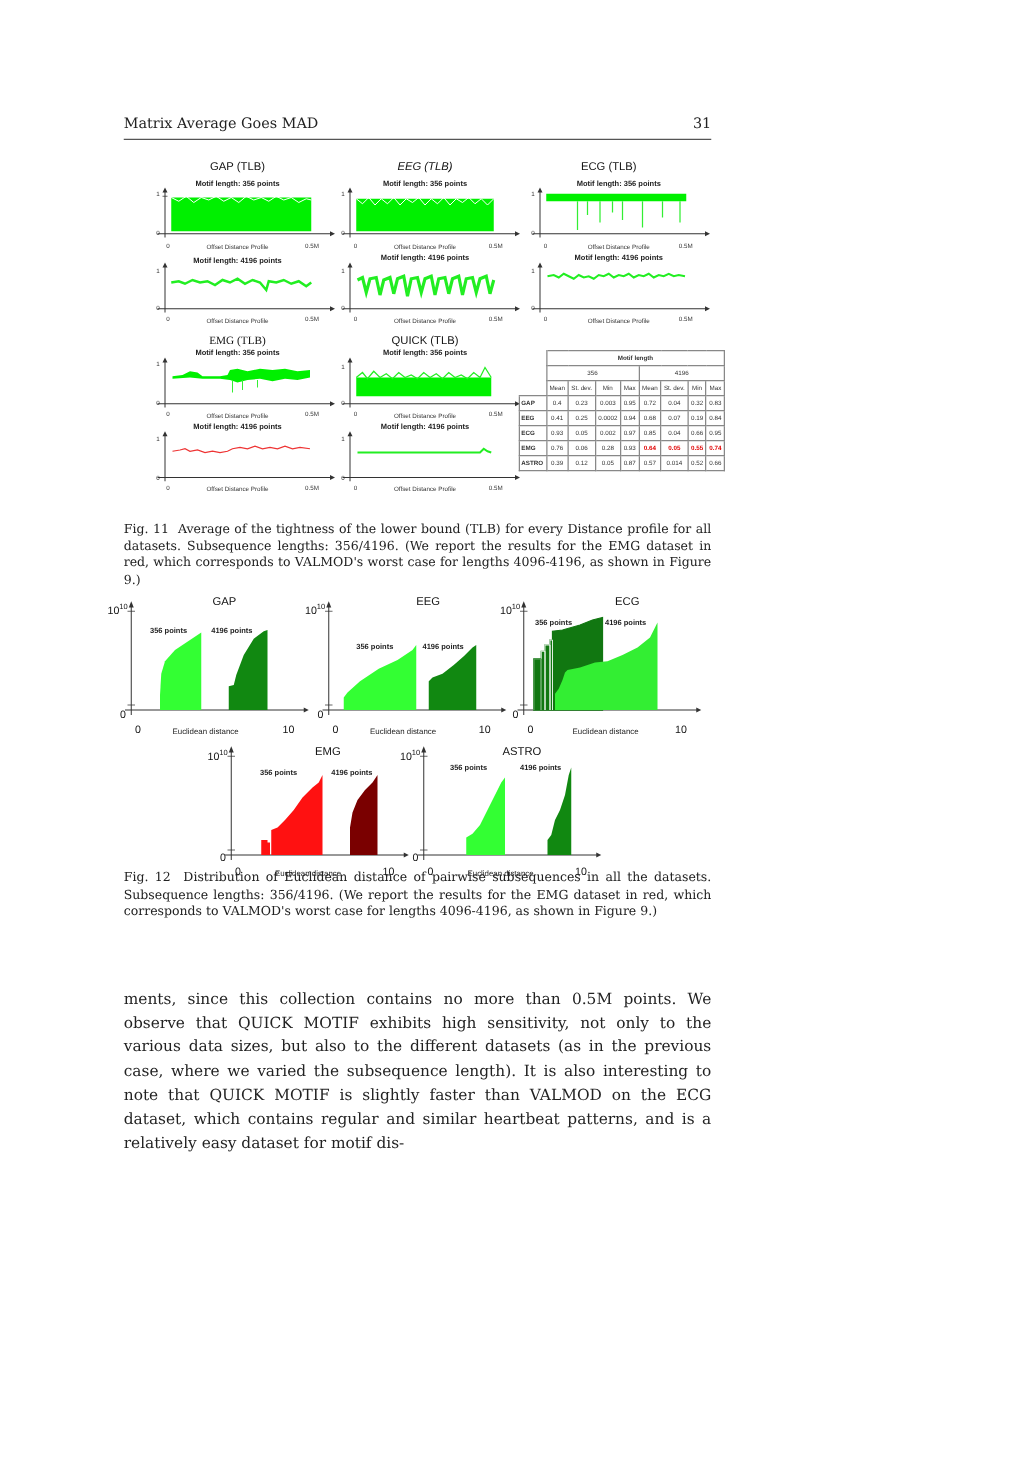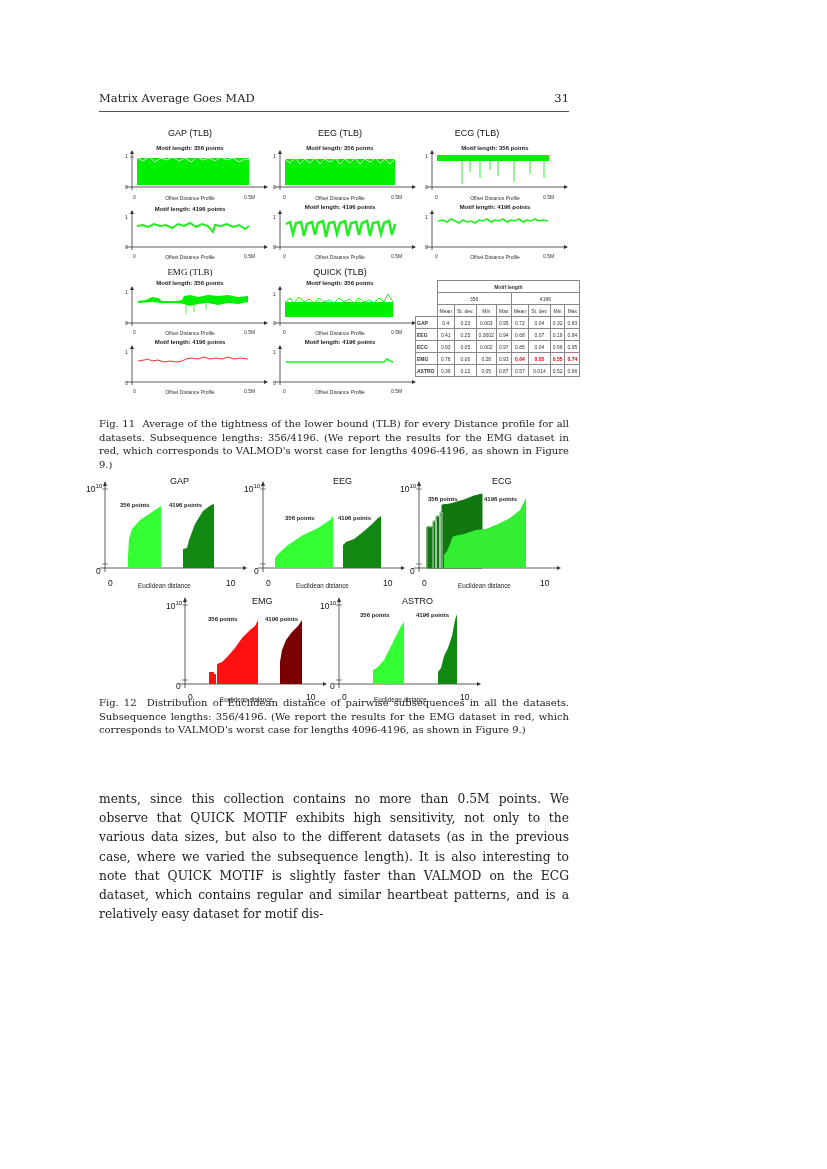--- a/index.html
+++ b/index.html
@@ -67,21 +67,21 @@
   <polygon points="14,0 12,4 16,4" fill="#333"></polygon>
     <polygon points="150,37 146,35 146,39" fill="#333"></polygon>
   <path d="M19 16 L25 15 L30 17 L36 14 L42 16 L48 15 L54 18 L60 14 L66 16 L72 13 L78 17 L84 14 L90 16 L95 22 L97 15 L103 16 L109 14 L115 17 L121 15 L127 19 L131 16" stroke="#22ee22" stroke-width="2" fill="none"></path>
 </svg>
 <span class="abs axis-tick" style="left:125px;top:214px;">1</span>
 <span class="abs axis-tick" style="left:125px;top:244px;">0</span>
 <span class="abs axis-tick" style="left:133px;top:253px;">0</span>
 <span class="abs axis-tick" style="left:244px;top:253px;">0.5M</span>
 <div class="abs axis-label" style="left:150px;top:254px;width:80px;text-align:center;">Offset Distance Profile</div>
 
-<div class="abs fig-title" style="left:270px;top:128px;width:140px;">EEG (TLB)</div>
+<div class="abs fig-title" style="left:270px;top:128px;width:140px;font-style:italic;">EEG (TLB)</div>
 <div class="abs motif-label" style="left:270px;top:145px;width:140px;">Motif length: 356 points</div>
 <svg class="abs" style="left:266px;top:150px;" width="150" height="50">
   <line x1="14" y1="2" x2="14" y2="40" stroke="#333" stroke-width="0.8"></line>
   <line x1="8" y1="37" x2="148" y2="37" stroke="#333" stroke-width="0.8"></line>
   <polygon points="14,0 12,4 16,4" fill="#333"></polygon>
     <polygon points="150,37 146,35 146,39" fill="#333"></polygon>
   <rect x="19" y="9" width="110" height="26" fill="#00f000"></rect>
   <path d="M19 9 L24 13 L29 8 L34 14 L39 9 L44 13 L49 8 L54 14 L59 9 L64 12 L69 8 L74 14 L79 9 L84 13 L89 8 L94 14 L99 9 L104 12 L109 8 L114 13 L119 9 L124 14 L129 9" stroke="#fff" stroke-width="0.8" fill="none"></path>
 </svg>
 <span class="abs axis-tick" style="left:273px;top:153px;">1</span>
@@ -97,21 +97,21 @@
   <polygon points="14,0 12,4 16,4" fill="#333"></polygon>
     <polygon points="150,37 146,35 146,39" fill="#333"></polygon>
   <path d="M20 14 L24 12 L27 24 L30 13 L35 12 L38 26 L41 14 L46 12 L49 25 L52 13 L57 11 L60 27 L63 13 L68 12 L71 24 L74 13 L79 11 L82 26 L85 13 L90 12 L93 25 L96 13 L101 11 L104 26 L107 13 L112 12 L115 24 L118 13 L123 11 L126 25 L129 14" stroke="#22ee22" stroke-width="2.5" fill="none"></path>
 </svg>
 <span class="abs axis-tick" style="left:273px;top:214px;">1</span>
 <span class="abs axis-tick" style="left:273px;top:244px;">0</span>
 <span class="abs axis-tick" style="left:283px;top:253px;">0</span>
 <span class="abs axis-tick" style="left:391px;top:253px;">0.5M</span>
 <div class="abs axis-label" style="left:300px;top:254px;width:80px;text-align:center;">Offset Distance Profile</div>
 
-<div class="abs fig-title" style="left:407px;top:128px;width:140px;">ECG (TLB)</div>
+<div class="abs fig-title" style="left:417px;top:128px;width:140px;">ECG (TLB)</div>
 <div class="abs motif-label" style="left:425px;top:145px;width:140px;">Motif length: 356 points</div>
 <svg class="abs" style="left:418px;top:150px;" width="150" height="50">
   <line x1="14" y1="2" x2="14" y2="40" stroke="#333" stroke-width="0.8"></line>
   <line x1="8" y1="37" x2="148" y2="37" stroke="#333" stroke-width="0.8"></line>
   <polygon points="14,0 12,4 16,4" fill="#333"></polygon>
     <polygon points="150,37 146,35 146,39" fill="#333"></polygon>
   <rect x="19" y="5" width="112" height="6" fill="#00f000"></rect>
   <g stroke="#33ee33" stroke-width="1">
     <line x1="44" y1="11" x2="44" y2="34"></line>
       <line x1="52" y1="11" x2="52" y2="22"></line>

